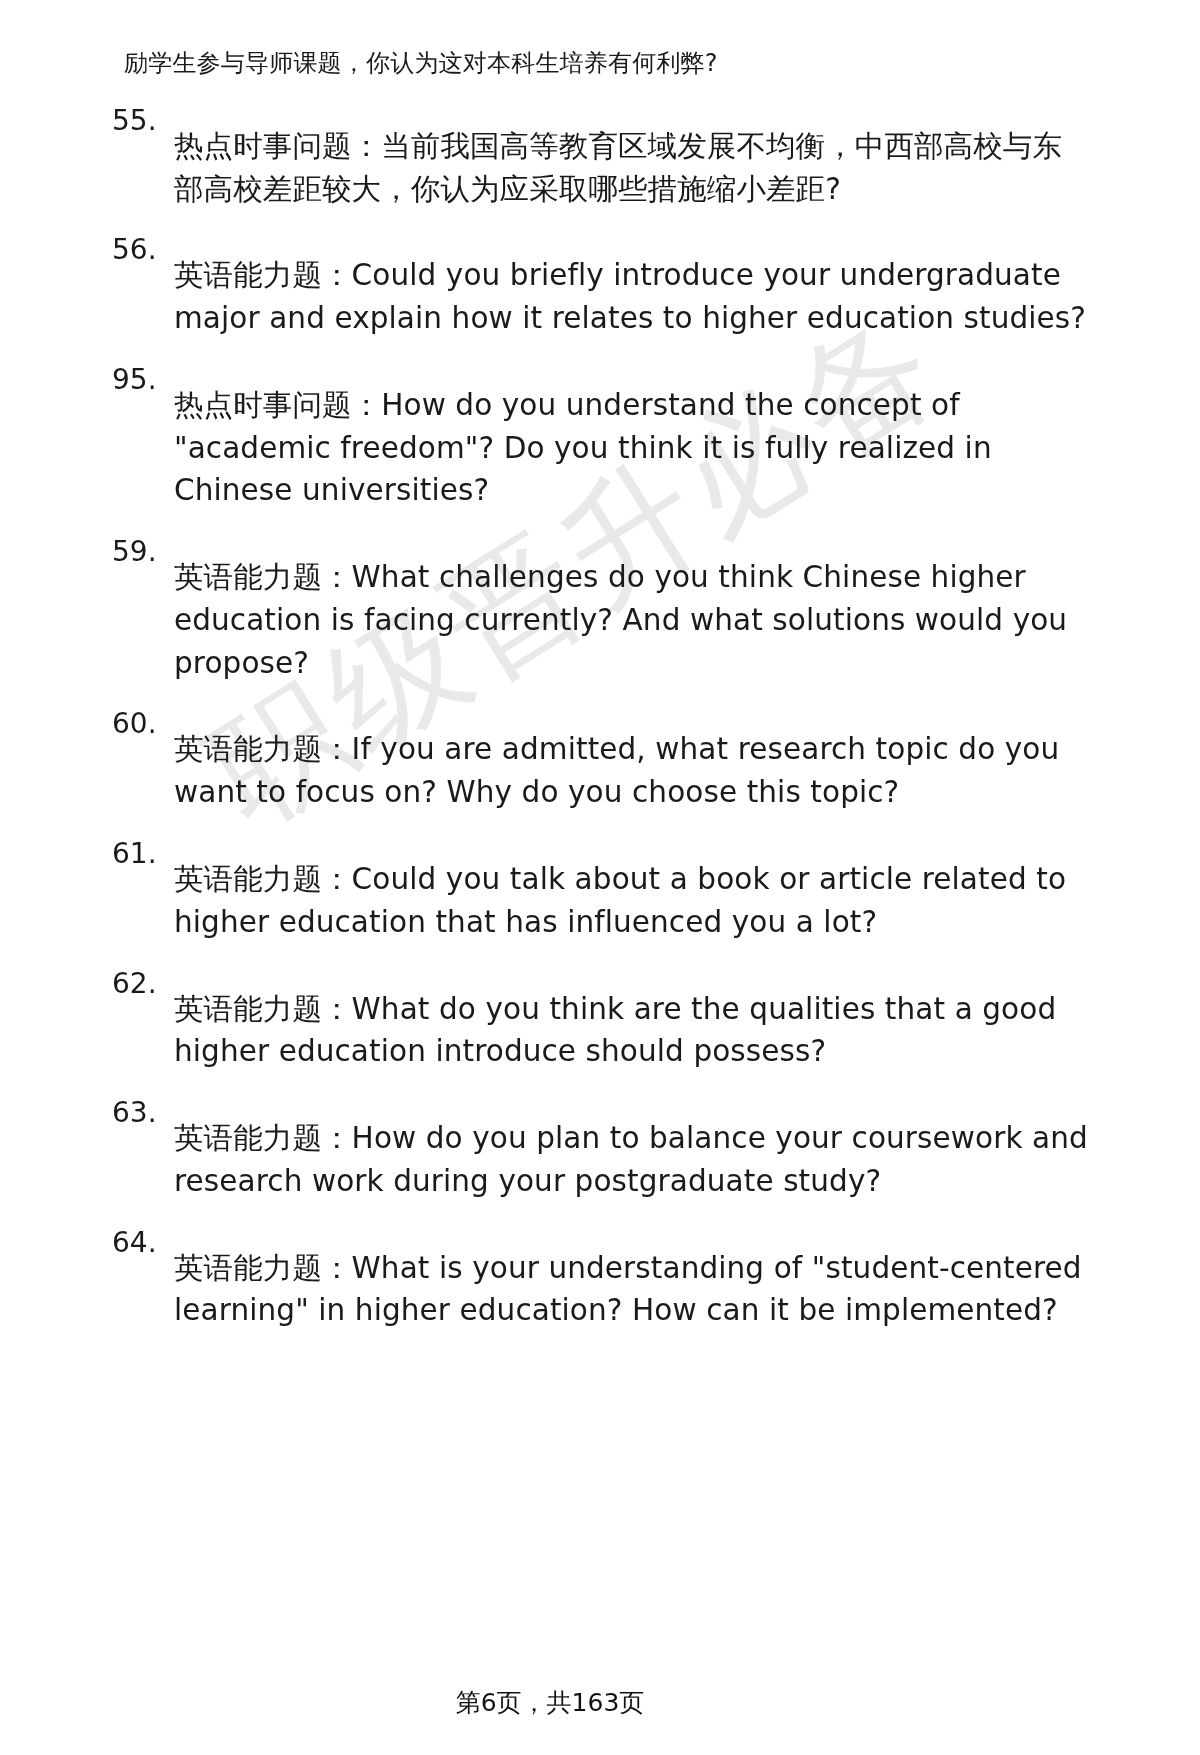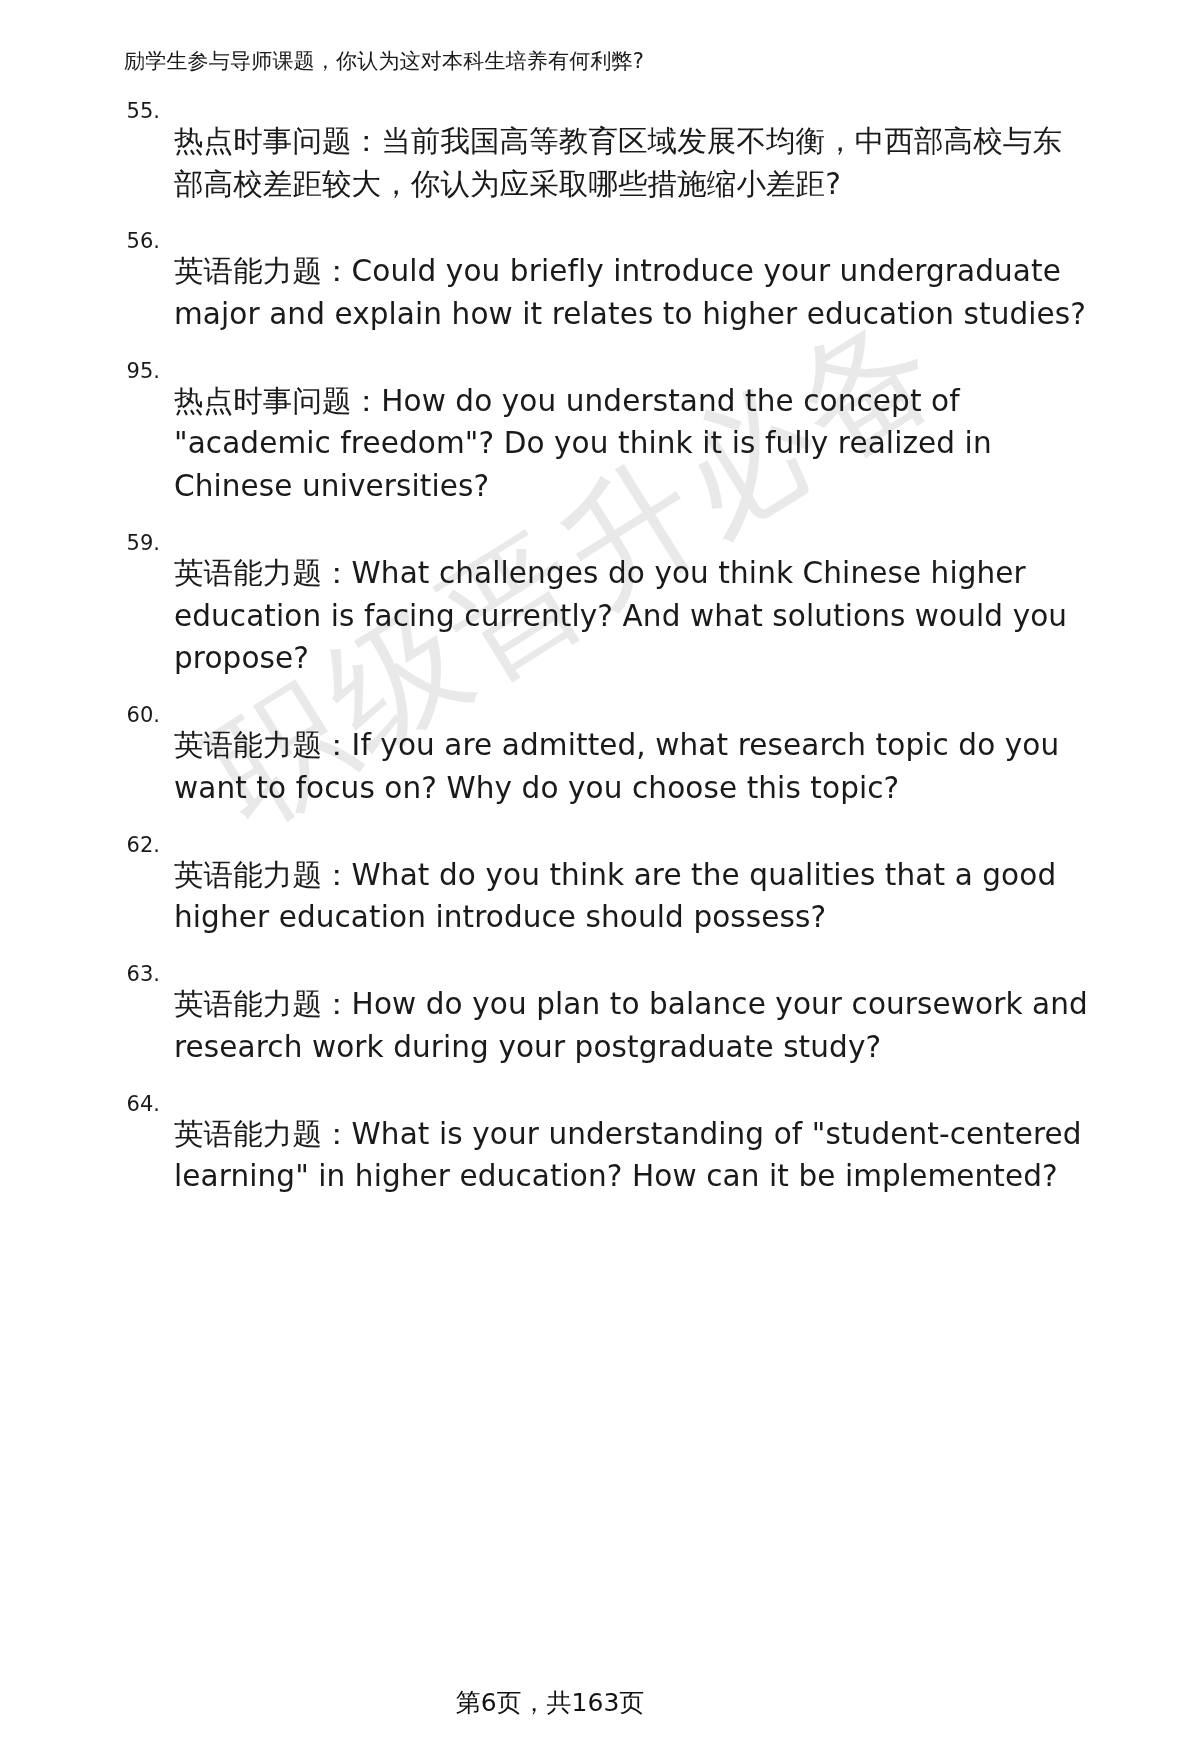--- a/index.html
+++ b/index.html
@@ -38,42 +38,42 @@
     transform-origin: center center;
     white-space: pre;
     font-family: "DejaVu Sans", "Liberation Sans", sans-serif;
     user-select: none;
   }
   .content {
     position: relative;
     z-index: 1;
   }
   .carryover {
-    font-size: 21px;
+    font-size: 24px;
     line-height: 1.45;
     margin: 0 0 20px 0;
     padding-left: 12px;
     letter-spacing: 0.2px;
   }
   .qlist {
     list-style: none;
     margin: 0;
     padding: 0;
   }
   .qitem {
     display: flex;
     align-items: flex-start;
     margin-bottom: 20px;
   }
   .qnum {
     flex: 0 0 auto;
     width: 62px;
-    text-align: right;
+    text-align: left;
     padding-right: 14px;
-    font-size: 21px;
+    font-size: 28px;
     line-height: 1.45;
     box-sizing: border-box;
   }
   .qtext {
     flex: 1 1 auto;
     font-size: 29.5px;
     line-height: 1.45;
     letter-spacing: 0.1px;
     word-break: break-word;
     margin-top: 24px;
@@ -121,20 +121,24 @@
       <li class="qitem">
         <span class="qnum">59.</span>
         <span class="qtext">英语能力题：What challenges do you think Chinese higher education is facing currently? And what solutions would you propose?</span>
       </li>
 
       <li class="qitem">
         <span class="qnum">60.</span>
         <span class="qtext">英语能力题：If you are admitted, what research topic do you want to focus on? Why do you choose this topic?</span>
       </li>
 
+      <li class="qitem">
+        <span class="qnum">61.</span>
+        <span class="qtext">英语能力题：Could you talk about a book or article related to higher education that has influenced you a lot?</span>
+      </li>
 
       <li class="qitem">
         <span class="qnum">62.</span>
         <span class="qtext">英语能力题：What do you think are the qualities that a good higher education introduce should possess?</span>
       </li>
 
       <li class="qitem">
         <span class="qnum">63.</span>
         <span class="qtext">英语能力题：How do you plan to balance your coursework and research work during your postgraduate study?</span>
       </li>

